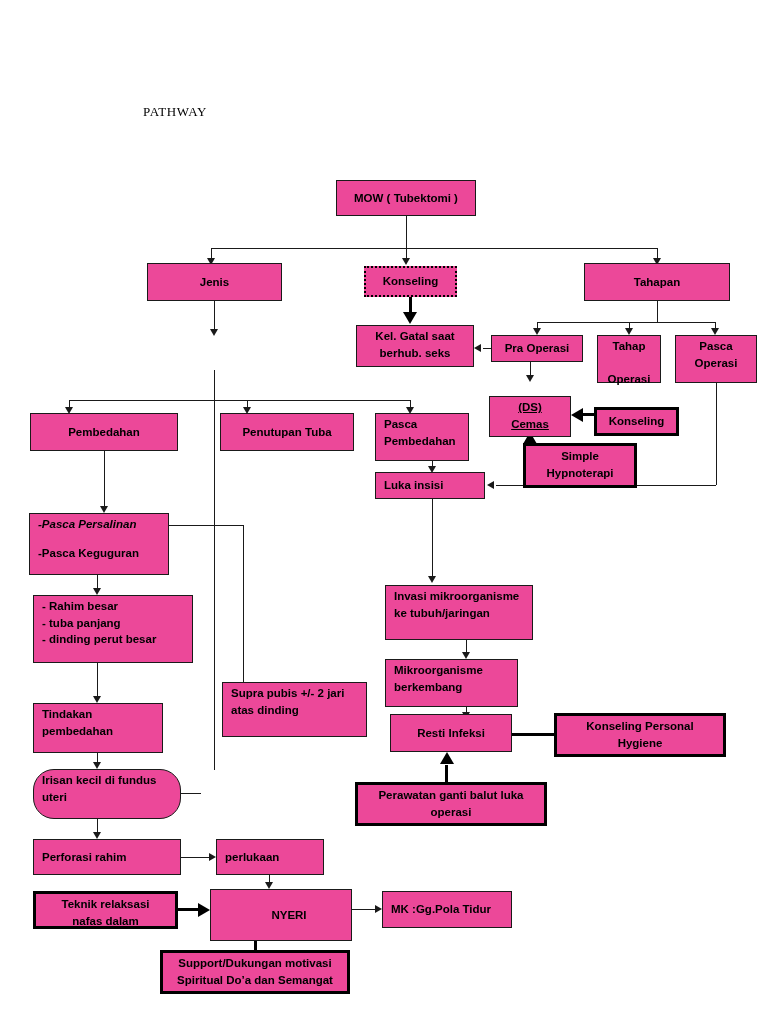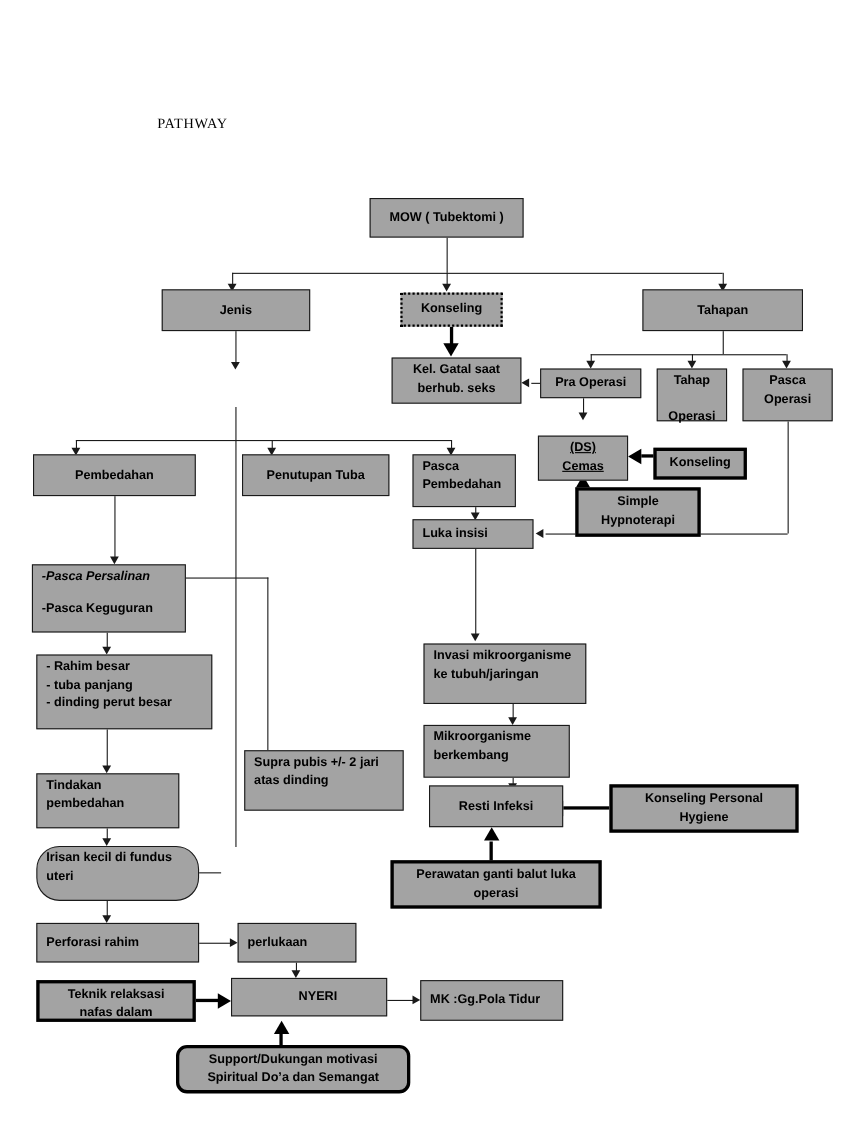--- a/index.html
+++ b/index.html
@@ -19,21 +19,21 @@
     position: absolute;
     font-family: "Liberation Serif", serif;
     font-size: 13px;
     letter-spacing: 0.6px;
     color: #000;
   }
   .node {
     position: absolute;
     box-sizing: border-box;
     border: 1px solid #1a1a1a;
-    background: #a3a3a3;
+    background: #ec4899;
     color: #000;
     font-size: 11.5px;
     font-weight: bold;
     line-height: 1.45;
     display: flex;
     align-items: center;
     justify-content: center;
     text-align: center;
     padding: 2px 4px;
     z-index: 3;
@@ -267,31 +267,31 @@
   <div class="ln-v" style="left:269px; top:875px; height:11px;"></div>
   <div class="arrow down" style="left:265px; top:882px;"></div>
 
   <div class="node thick multiline" style="left:33px; top:891px; width:145px; height:38px;">
     <span class="ln">Teknik relaksasi</span>
     <span class="ln">nafas dalam</span>
   </div>
   <div class="ln-h bold" style="left:178px; top:908px; width:22px;"></div>
   <div class="arrow right big" style="left:198px; top:903px;"></div>
 
-  <div class="node" style="left:210px; top:889px; width:142px; height:35px;padding-left:20px;">NYERI</div>
+  <div class="node" style="left:210px; top:889px; width:142px; height:52px;padding-left:20px;">NYERI</div>
 
   <div class="ln-h" style="left:352px; top:909px; width:27px;"></div>
   <div class="arrow right" style="left:375px; top:905px;"></div>
 
   <div class="node left" style="left:382px; top:891px; width:130px; height:37px;">MK :Gg.Pola Tidur</div>
 
   <div class="ln-v bold" style="left:254px; top:938px; height:15px;"></div>
   <div class="arrow up big" style="left:249px; top:928px;"></div>
 
-  <div class="node thick multiline" style="left:160px; top:950px; width:213px; height:44px;border-radius:10px;">
+  <div class="node thick multiline" style="left:160px; top:950px; width:190px; height:44px;">
     <span class="ln">Support/Dukungan motivasi</span>
     <span class="ln">Spiritual Do’a dan Semangat</span>
   </div>
 
   <div class="node left multiline" style="left:222px; top:682px; width:145px; height:55px;">
     <span class="ln">Supra pubis +/- 2 jari</span>
     <span class="ln">atas dinding</span>
   </div>
 
   <div class="node left multiline" style="left:385px; top:585px; width:148px; height:55px;">

